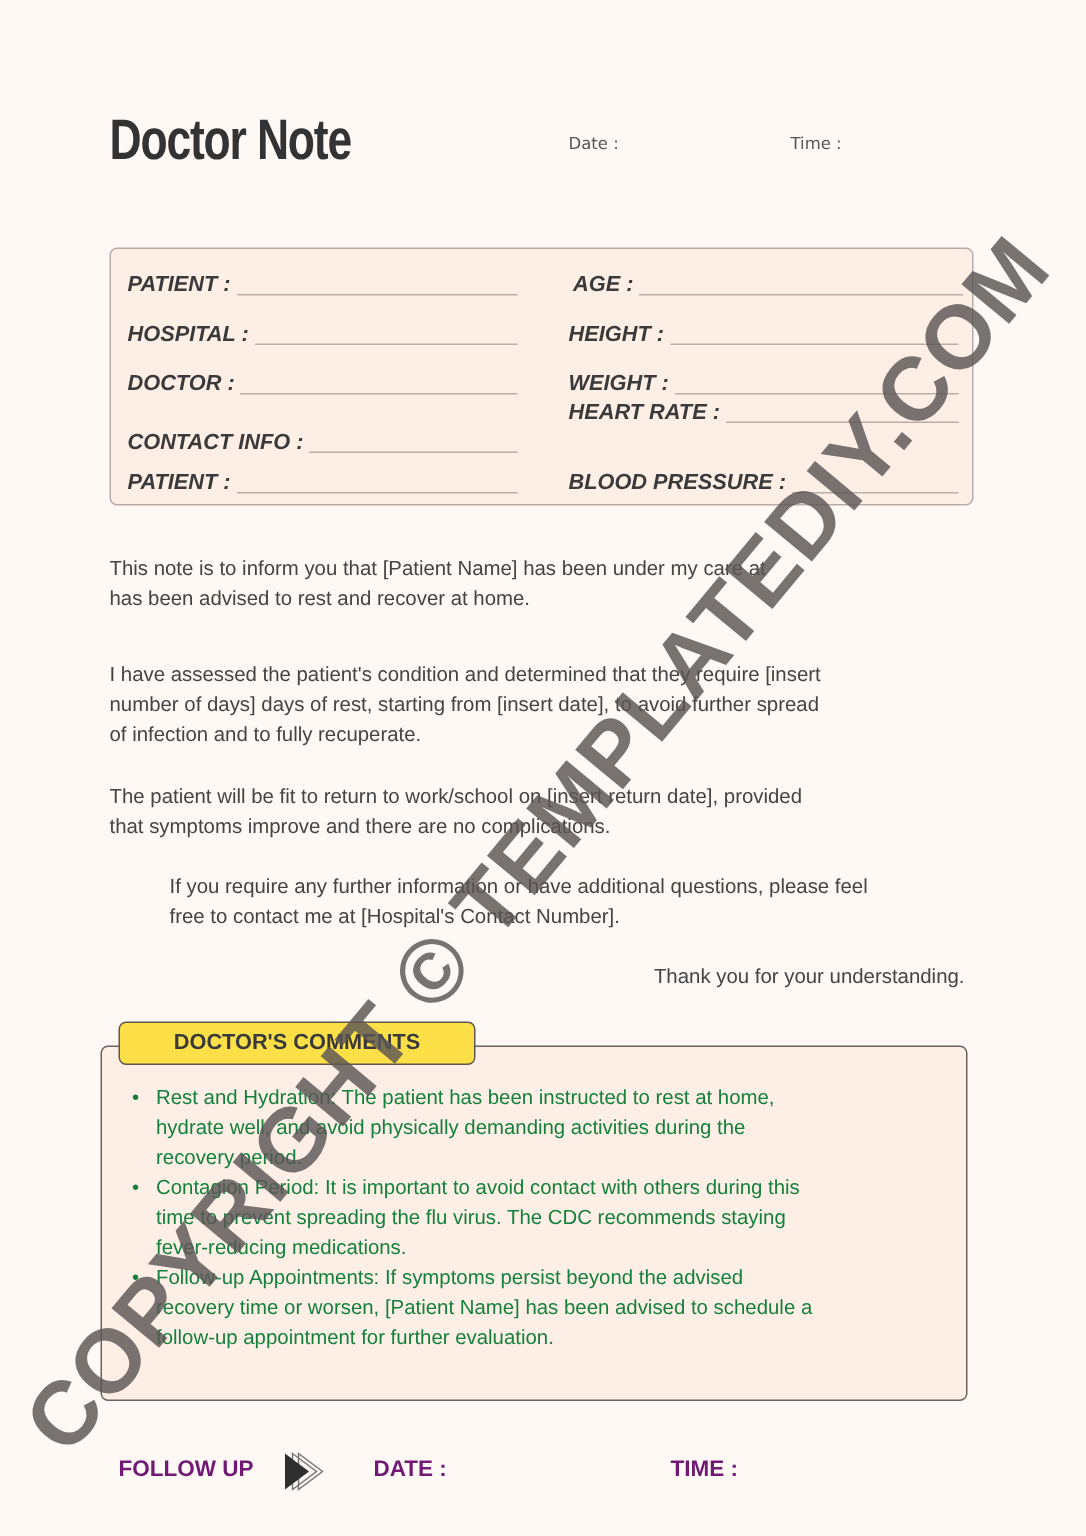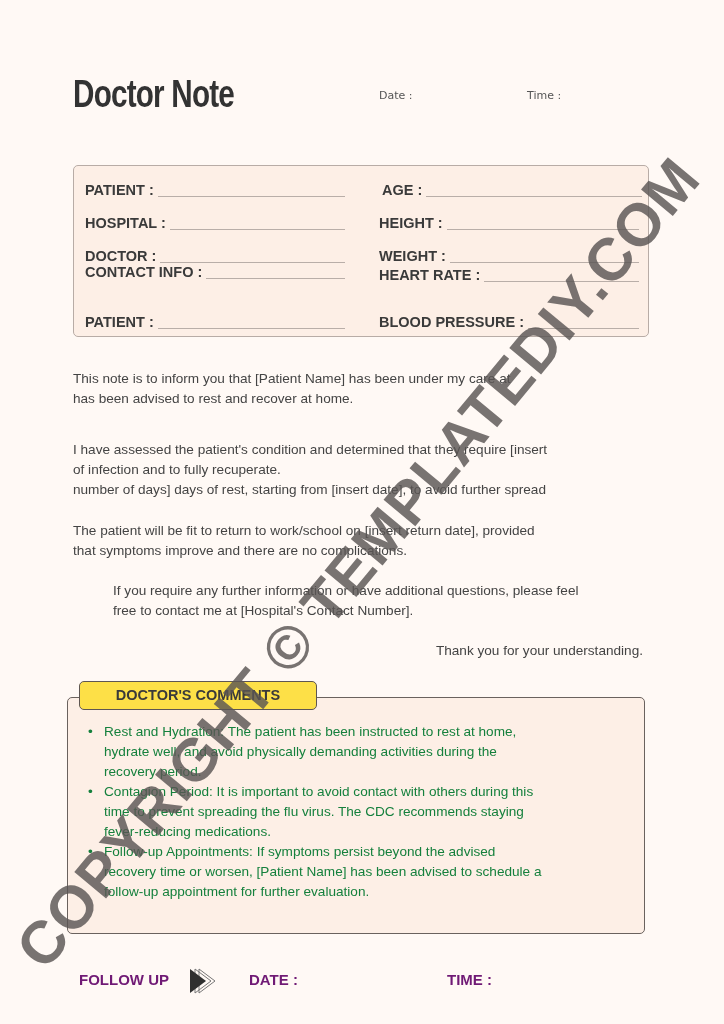--- a/index.html
+++ b/index.html
@@ -17,21 +17,21 @@
     line-height: 48px;
   }
   .hdr-field { position: absolute; top: 89px; font-size: 11px; color: #555; }
   .info-box {
     position: absolute; left: 73px; top: 165px; width: 576px; height: 172px;
     background: #fdefe6; border: 1.5px solid #b8aca6; border-radius: 5px;
     box-sizing: border-box;
   }
   .info-row {
     position: absolute; display: flex; align-items: flex-end;
-    font-size: 13.5px; font-weight: bold; color: #3a3a3a; height: 20px;
+    font-size: 13.5px; font-weight: bold; color: #3a3a3a; height: 20px; font-style: italic;
   }
   .info-row .lbl { white-space: nowrap; padding-right: 4px; font-family: "Liberation Sans", sans-serif; font-size: 14.5px; }
   .info-row .line { flex: 1; border-bottom: 1px solid #b9aea8; height: 0; margin-bottom: 1px; }
   .para {
     position: absolute; left: 73px; width: 570px;
     font-size: 13.6px; line-height: 20px; color: #444;
     font-family: "Liberation Sans", sans-serif;
   }
   .para span { display: block; white-space: nowrap; }
   .comments-box {
@@ -83,21 +83,21 @@
     <span class="line"></span>
 </div>
 <div class="info-row" style="left:85px; top:211px; width:260px;">
   <span class="lbl">HOSPITAL :</span>
     <span class="line"></span>
 </div>
 <div class="info-row" style="left:85px; top:244px; width:260px;">
   <span class="lbl">DOCTOR :</span>
     <span class="line"></span>
 </div>
-<div class="info-row" style="left:85px; top:260px; width:260px;text-align:center;">
+<div class="info-row" style="left:85px; top:283px; width:260px;text-align:center;">
   <span class="lbl">CONTACT INFO :</span>
     <span class="line"></span>
 </div>
 <div class="info-row" style="left:85px; top:310px; width:260px;">
   <span class="lbl">PATIENT :</span>
     <span class="line"></span>
 </div>
 
 <div class="info-row" style="left:382px; top:178px; width:260px;">
   <span class="lbl">AGE :</span>
@@ -119,22 +119,22 @@
   <span class="lbl">BLOOD PRESSURE :</span>
     <span class="line"></span>
 </div>
 
 <div class="para" style="top:369px;">
   <span>This note is to inform you that [Patient Name] has been under my care at</span>
   <span>has been advised to rest and recover at home.</span>
 </div>
 <div class="para" style="top:440px;">
   <span>I have assessed the patient's condition and determined that they require [insert</span>
+  <span>number of days] days of rest, starting from [insert date], to avoid further spread</span>
   <span>of infection and to fully recuperate.</span>
-  <span>number of days] days of rest, starting from [insert date], to avoid further spread</span>
 </div>
 <div class="para" style="top:521px;">
   <span>The patient will be fit to return to work/school on [insert return date], provided</span>
   <span>that symptoms improve and there are no complications.</span>
 </div>
 <div class="para" style="top:581px;margin-left:40px;">
   <span>If you require any further information or have additional questions, please feel</span>
   <span>free to contact me at [Hospital's Contact Number].</span>
 </div>
 <div class="para" style="top:641px;text-align:right;">

